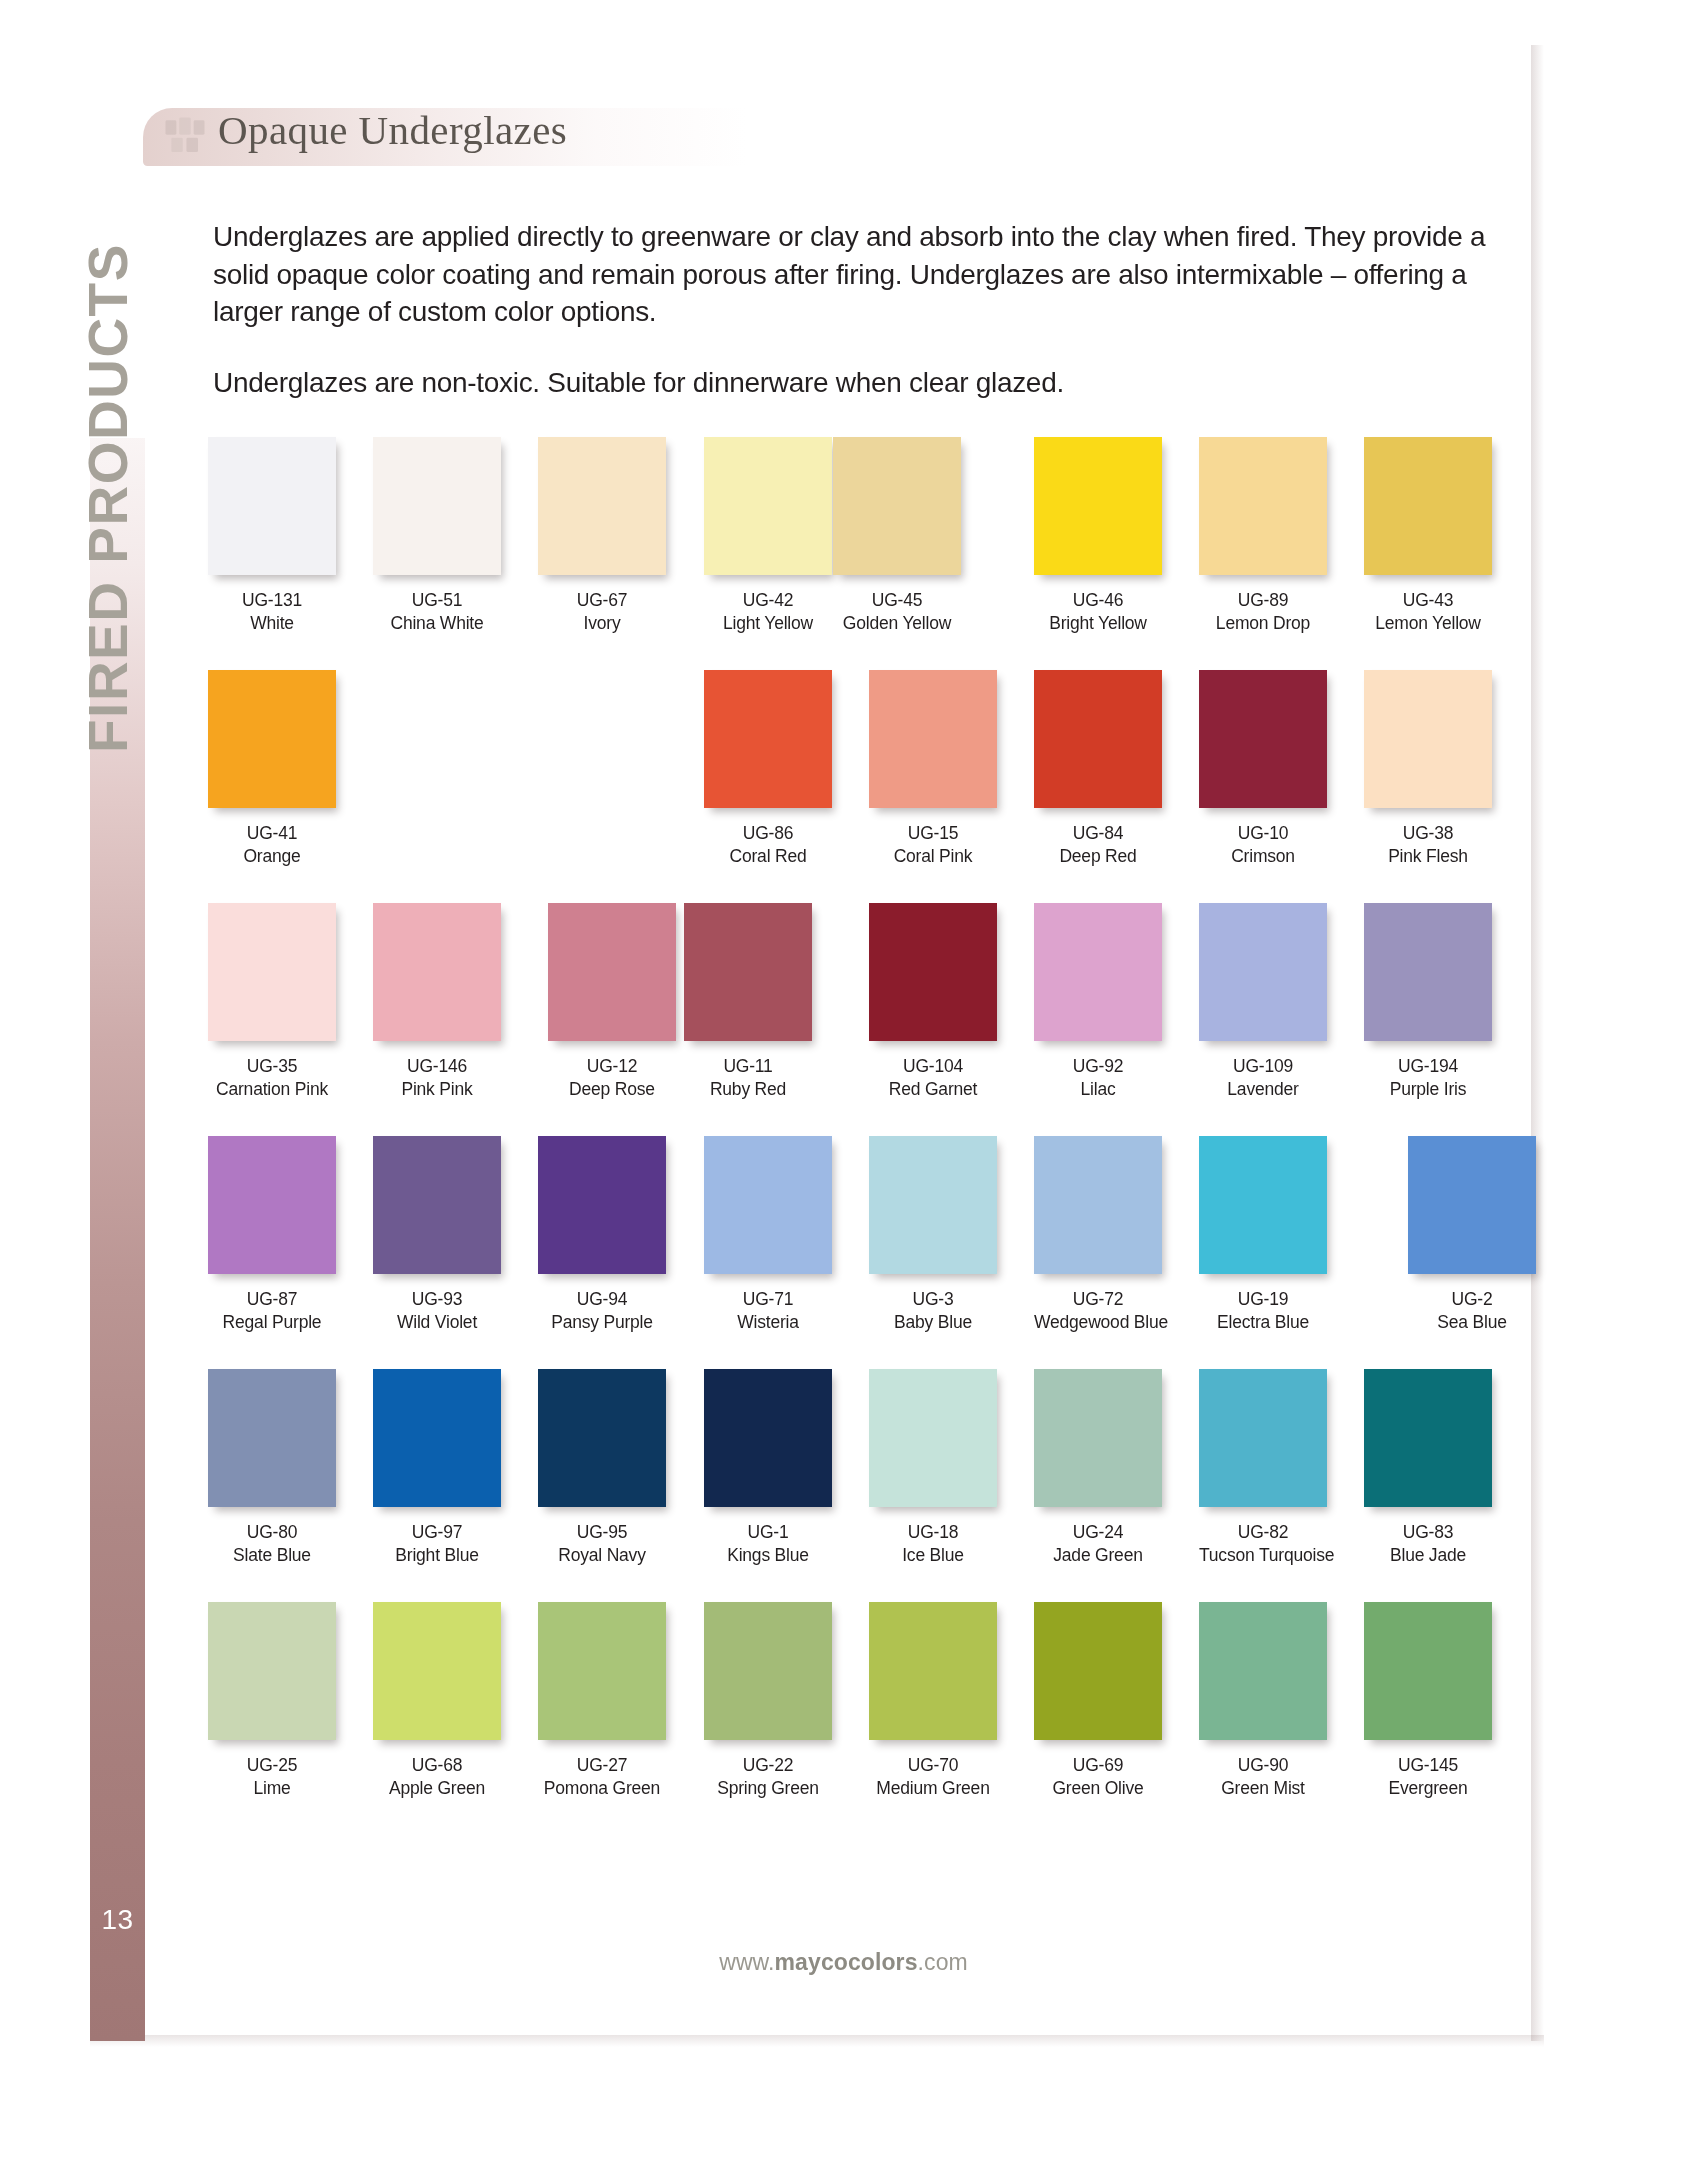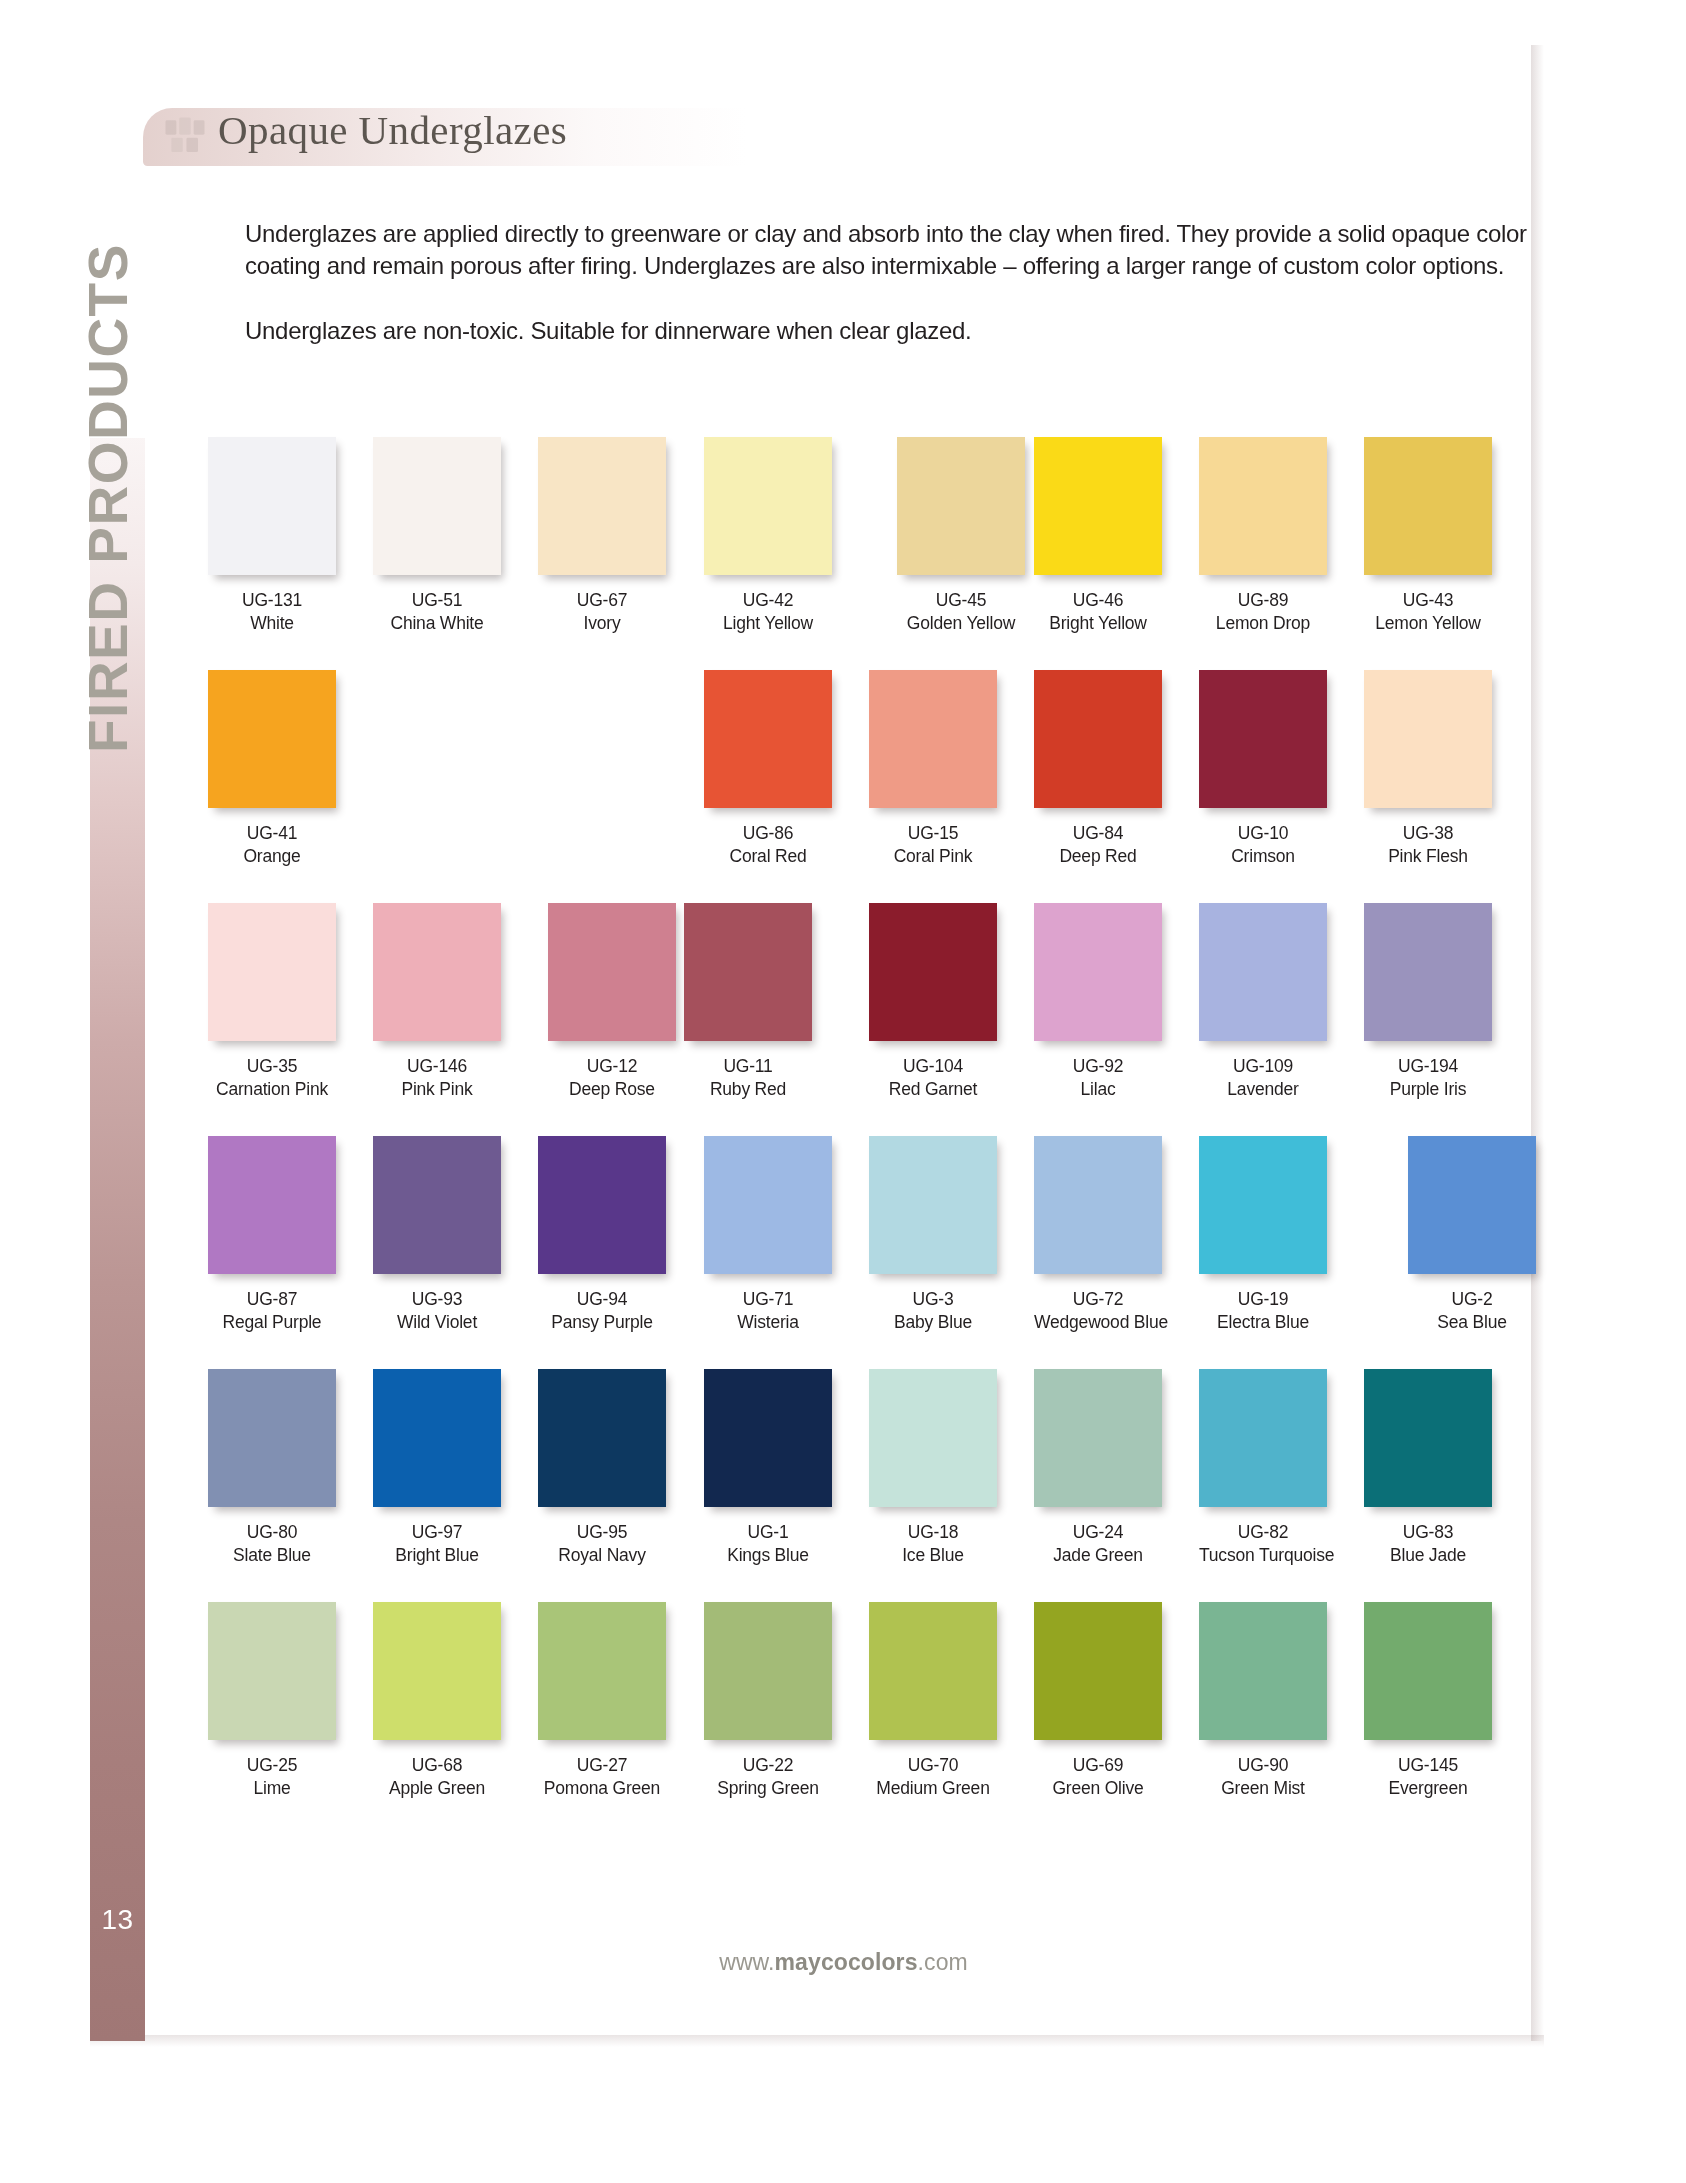--- a/index.html
+++ b/index.html
@@ -111,24 +111,24 @@
     font-family:"Liberation Serif", serif;
     font-size:41px;
     color:#5c5650;
     letter-spacing:0.4px;
     white-space:nowrap;
   }
 
   
   .intro{
     position:absolute;
-    left:245px; top:218px;
+    left:213px; top:218px;
     width:1288px;
     font-family:"Liberation Sans", sans-serif;
-    font-size:24px;
+    font-size:28px;
     line-height:1.34;
     color:#231f20;
     letter-spacing:-0.3px;
   }
   .intro p{margin:0 0 33px 0;}
   .intro p:last-child{margin-bottom:0;}
 
   
   .grid{
     position:absolute;
@@ -226,21 +226,21 @@
             <div>Ivory</div>
           </div>
         </div>
         <div class="cell" style="left: 496px;">
           <div class="chip" style="background: rgb(247, 240, 180);"></div>
           <div class="lbl">
             <div>UG-42</div>
             <div>Light Yellow</div>
           </div>
         </div>
-        <div class="cell" style="left: 689px;">
+        <div class="cell" style="left: 625px;">
           <div class="chip" style="background: rgb(236, 214, 155);"></div>
           <div class="lbl">
             <div>UG-45</div>
             <div>Golden Yellow</div>
           </div>
         </div>
         <div class="cell" style="left: 826px;">
           <div class="chip" style="background: rgb(250, 218, 23);"></div>
           <div class="lbl">
             <div>UG-46</div>

